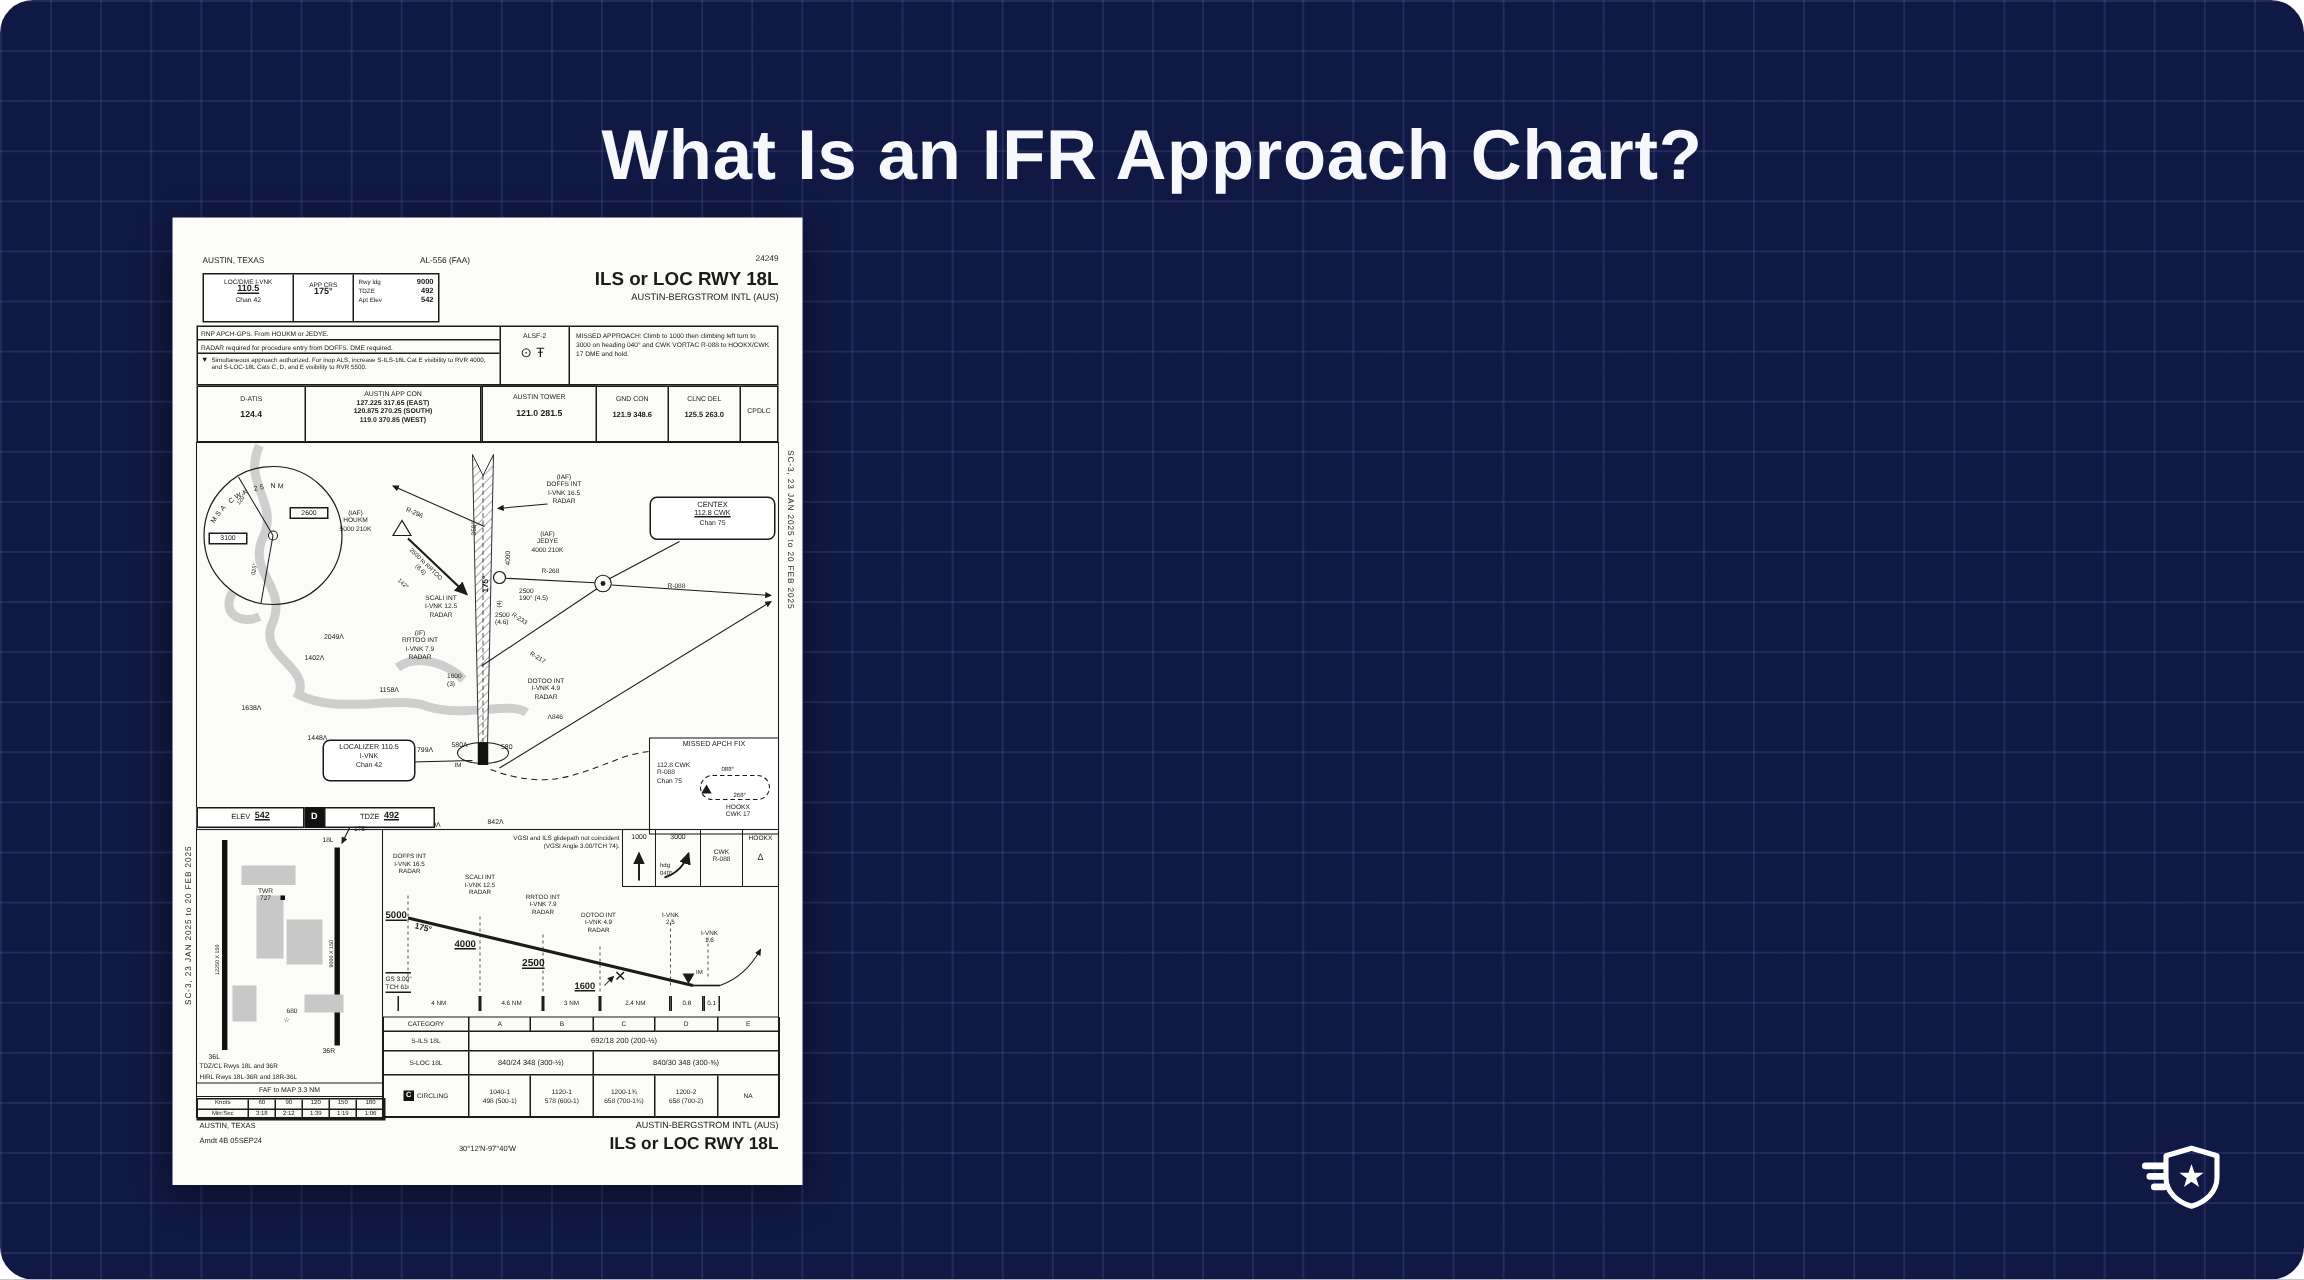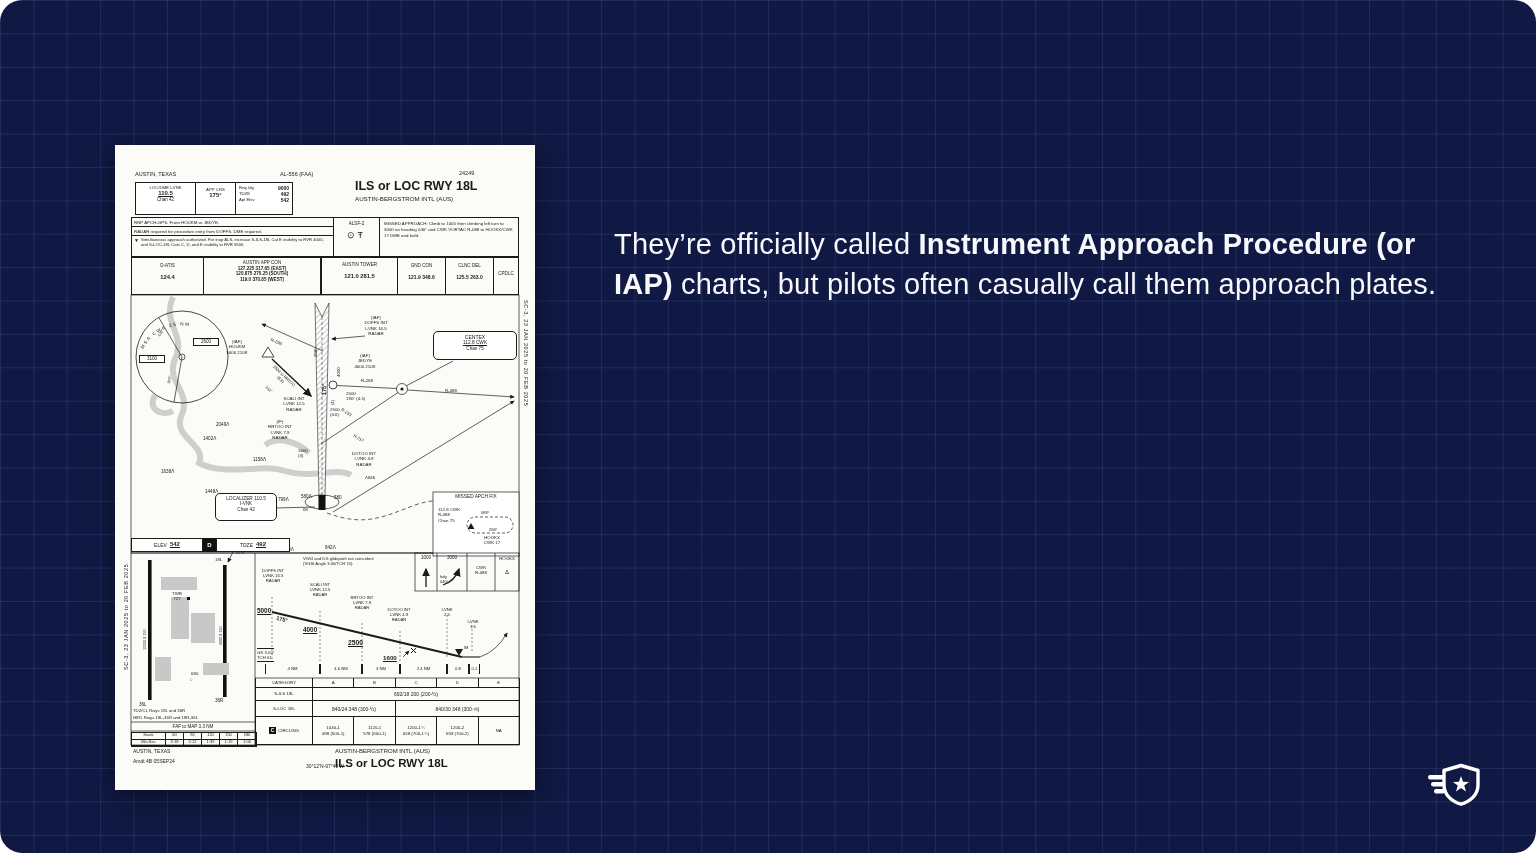--- a/index.html
+++ b/index.html
@@ -16,21 +16,21 @@
   .copy p{margin:0 0 40px 0;}
   .copy b{font-weight:bold;}
   .logo{position:absolute;right:56px;top:762px;display:flex;align-items:center;gap:12px;color:#fff;}
   .logo-text{font-size:31px;font-weight:bold;letter-spacing:-.5px;}
   
   .plate{position:absolute;left:115px;top:145px;width:420px;height:645px;background:var(--plate,#fbfbf8);
     color:var(--ink,#1b1b1b);font-size:5px;line-height:1.2;box-shadow:0 6px 24px rgba(0,0,0,.45);}
   .plate *{box-sizing:border-box;}
   .a{position:absolute;}
   .c{text-align:center;}
-  .rgt{text-align:left;}
+  .rgt{text-align:right;}
   .b{font-weight:bold;}
   .u{text-decoration:underline;}
   .pre{white-space:pre-line;}
   .box{border:1px solid #1b1b1b;background:#fff;}
   .rbox{border:1px solid #1b1b1b;border-radius:5px;background:#fff;}
   .rot{transform-origin:0 0;display:inline-block;}
   .badge{display:inline-block;background:#111;color:#fff;font-weight:bold;text-align:center;}
   .psvg{position:absolute;left:0;top:0;}
   .mgrid{position:absolute;left:140px;top:533px;display:grid;grid-template-columns:57px repeat(5,41.4px);
     grid-template-rows:10px 13px 16px 28px;border-left:.8px solid #1b1b1b;}
@@ -41,23 +41,23 @@
   .sc{border-right:.6px solid #1b1b1b;border-bottom:.6px solid #1b1b1b;display:flex;align-items:center;justify-content:center;font-size:4px;}
   .sc:nth-child(6n){border-right:none;}
   .dist{position:absolute;left:150px;top:519px;display:flex;height:10px;align-items:center;}
   .dc{border-left:.6px solid #1b1b1b;border-right:.6px solid #1b1b1b;text-align:center;font-size:4.2px;line-height:10px;}
 </style>
 </head>
 <body>
 
 <div class="canvas">
 
+  <h1 class="title">What Is an IFR Approach Chart?</h1>
 
   <div class="copy">
-    <p><span>They’re officially called </span><b>Instrument Approach Procedure (or IAP)</b><span> charts, but pilots often casually call them approach plates.</span></p>
   </div>
 
   <div class="logo">
     <svg width="54" height="44" viewBox="0 0 54 44">
       <g fill="#fff">
         <rect x="2" y="13" width="17" height="4.5" rx="2.2"></rect>
         <rect x="5" y="20" width="14" height="4.5" rx="2.2"></rect>
         <rect x="8" y="27" width="11" height="4.5" rx="2.2"></rect>
       </g>
       <path d="M35 3.5 L52 8.5 V23 C52 33 44 39.5 35 42.2 C26 39.5 18 33 18 23 V8.5 Z" fill="none" stroke="#fff" stroke-width="3.4" stroke-linejoin="round"></path>

